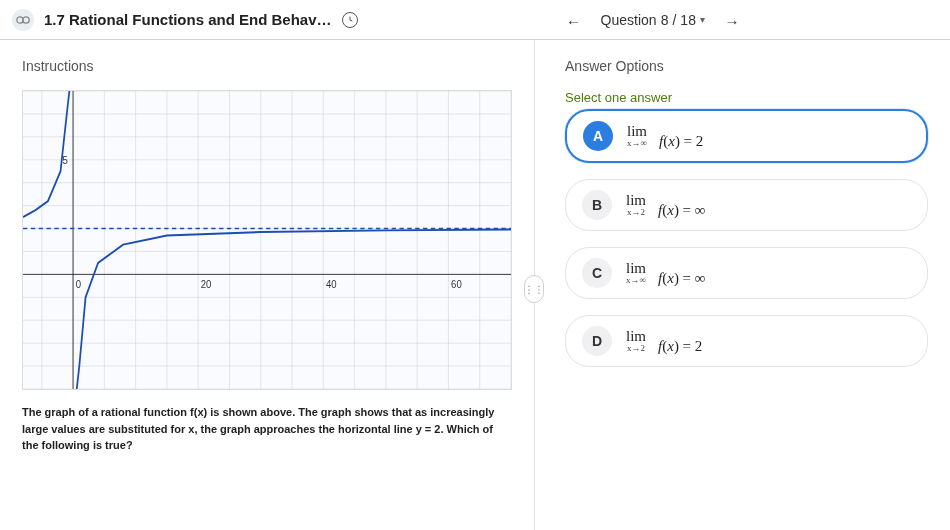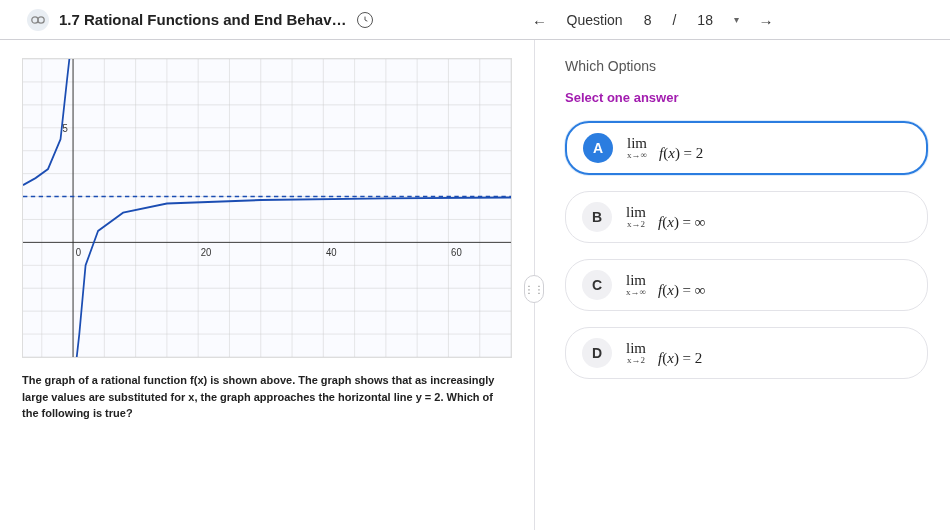--- a/index.html
+++ b/index.html
@@ -10,41 +10,41 @@
     height: 530px;
     overflow: hidden;
     color: #333;
   }
   .topbar {
     display: flex;
     align-items: center;
     height: 40px;
     background: #fff;
     border-bottom: 1px solid #d0d0d5;
-    padding: 0 27px;
+    padding: 0 12px;
     gap: 10px;
   }
   .logo-dot {
     width: 22px; height: 22px; border-radius: 50%;
     background: #e9eef3; display: flex; align-items: center; justify-content: center;
     font-size: 12px;
   }
   .title { font-weight: 700; font-size: 15px; color: #222; flex: 0 0 auto; }
   .timer-ic {
     width: 16px; height: 16px; border: 1.5px solid #555; border-radius: 50%;
     display: inline-flex; align-items: center; justify-content: center;
     font-size: 10px; color: #555;
   }
   .spacer { flex: 1; }
   .nav-arrows { display: flex; align-items: center; gap: 16px; }
   .arrow-btn {
     width: 22px; height: 22px; display: flex; align-items: center; justify-content: center;
     cursor: pointer; color: #333; font-size: 15px;
   }
-  .qcount { font-size: 14px; color: #333; display: flex; align-items: center; gap: 21px; }
+  .qcount { font-size: 14px; color: #333; display: flex; align-items: center; gap: 4px; }
   .chev { font-size: 10px; color: #666; }
   .main {
     display: flex;
     height: calc(100% - 40px);
   }
   .left {
     flex: 1.35;
     background: #fff;
     border-right: 1px solid #e0e0e5;
     padding: 18px 22px;
@@ -76,21 +76,21 @@
   }
   .elim-label { font-size: 14px; font-weight: 600; color: #333; }
   .toggle {
     width: 34px; height: 18px; border-radius: 9px; background: #d0d0d5;
     position: relative;
   }
   .toggle::after {
     content: ""; position: absolute; right: 2px; top: 2px;
     width: 14px; height: 14px; border-radius: 50%; background: #777;
   }
-  .select-hint { font-size: 13px; color: #a21caf; margin-bottom: 16px; font-weight: 700; }
+  .select-hint { font-size: 13px; color: #4d7c0f; margin-bottom: 4px; font-weight: 400; }
   .options { display: flex; flex-direction: column; gap: 16px; }
   .opt {
     display: flex; align-items: center; gap: 14px;
     border: 1px solid #e3e3e8; border-radius: 24px;
     padding: 10px 16px; cursor: pointer;
     background: #fff;
   }
   .opt.selected {
     border: 2px solid #2b7de0;
     box-shadow: 0 0 0 1px rgba(43,125,224,.15);
@@ -143,20 +143,21 @@
       <span>18</span>
       <span class="chev">▾</span>
     </span>
     <span class="arrow-btn">→</span>
   </div>
   <span class="spacer"></span>
 </div>
 
 <div class="main">
   <div class="left">
+    <div class="panel-title">Instructions</div>
 
     <div class="graph-box">
       <svg id="graph-svg" width="100%" height="100%" viewBox="0 0 560 300" preserveAspectRatio="none">
           <line class="gl" x1="21.53846153846154" y1="0" x2="21.53846153846154" y2="300" stroke="#ccc" stroke-width="0.5"></line>
           <line class="gl" x1="57.43589743589743" y1="0" x2="57.43589743589743" y2="300" stroke="#ccc" stroke-width="0.5"></line>
           <line class="gl" x1="93.33333333333333" y1="0" x2="93.33333333333333" y2="300" stroke="#ccc" stroke-width="0.5"></line>
           <line class="gl" x1="129.23076923076923" y1="0" x2="129.23076923076923" y2="300" stroke="#ccc" stroke-width="0.5"></line>
           <line class="gl" x1="165.12820512820514" y1="0" x2="165.12820512820514" y2="300" stroke="#ccc" stroke-width="0.5"></line>
           <line class="gl" x1="201.02564102564102" y1="0" x2="201.02564102564102" y2="300" stroke="#ccc" stroke-width="0.5"></line>
           <line class="gl" x1="236.92307692307693" y1="0" x2="236.92307692307693" y2="300" stroke="#ccc" stroke-width="0.5"></line>
@@ -194,21 +195,21 @@
           <path class="curve" d="M0 126.92307692307693 L14.358974358974358 120 L28.717948717948715 110.76923076923077 L43.07692307692308 80.76923076923077 L50.256410256410255 23.076923076923038 L53.84615384615385 -5 L55.641025641025635 -5 "></path>
           <path class="curve" d="M59.23076923076923 305 L61.02564102564103 305 L64.61538461538461 276.9230769230769 L71.7948717948718 207.69230769230768 L86.15384615384616 173.0769230769231 L114.87179487179486 154.6153846153846 L165.12820512820514 145.38461538461536 L272.8205128205128 141.9230769230769 L416.4102564102564 140.30769230769232 L560 139.3846153846154 "></path>
         </svg>
     </div>
 
     <div class="prompt">The graph of a rational function f(x) is shown above. The graph shows that as increasingly large values are substituted for x, the graph approaches the horizontal line y = 2. Which of the following is true?</div>
   </div>
 
   <div class="right">
     <div class="drag-handle">⋮⋮</div>
-    <div class="panel-title">Which Options</div>
+    <div class="panel-title">Answer Options</div>
 
 
     <div class="select-hint">Select one answer</div>
 
     <div class="options" id="options-container">
         <div class="opt selected">
           <span class="opt-letter">A</span>
           <span class="opt-math"><span class="lim">lim<span class="sub">x→∞</span></span><span class="fx">f</span>(<span class="fx">x</span>) = 2</span>
         </div>
         <div class="opt">

